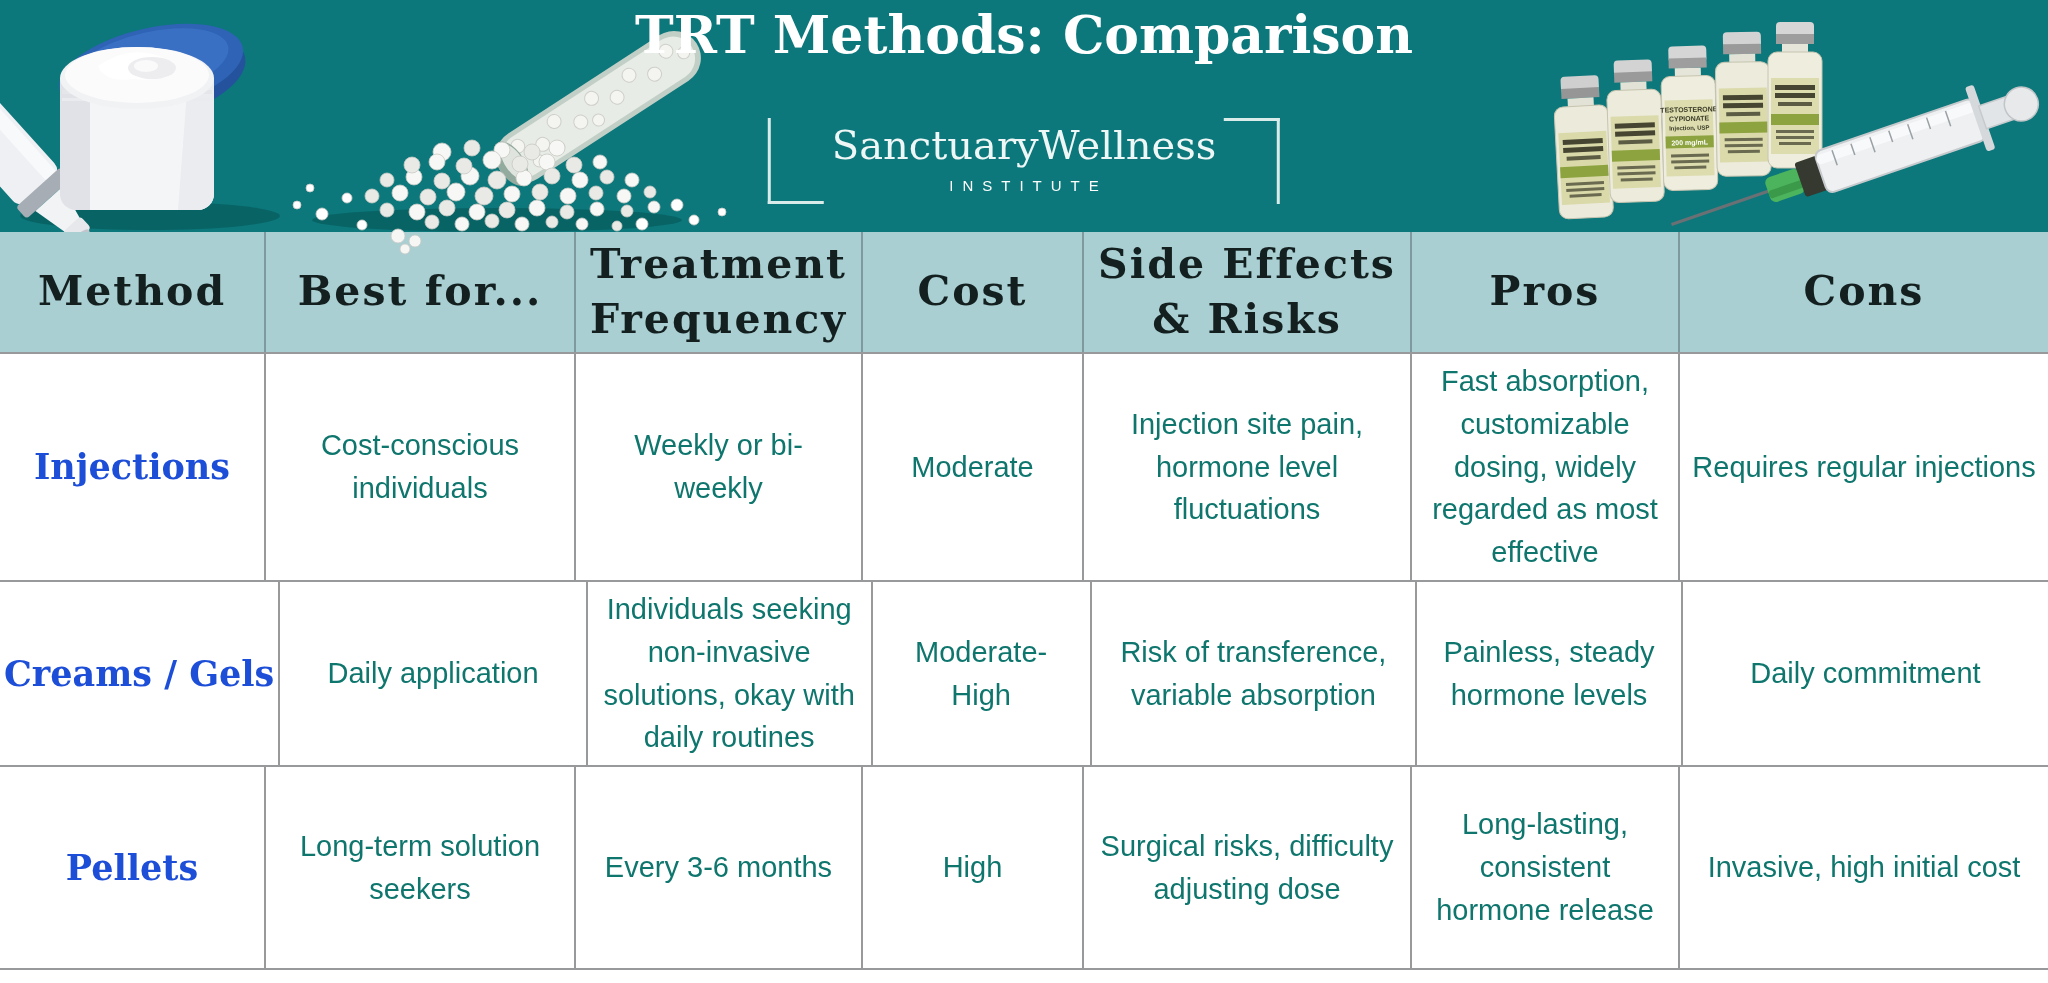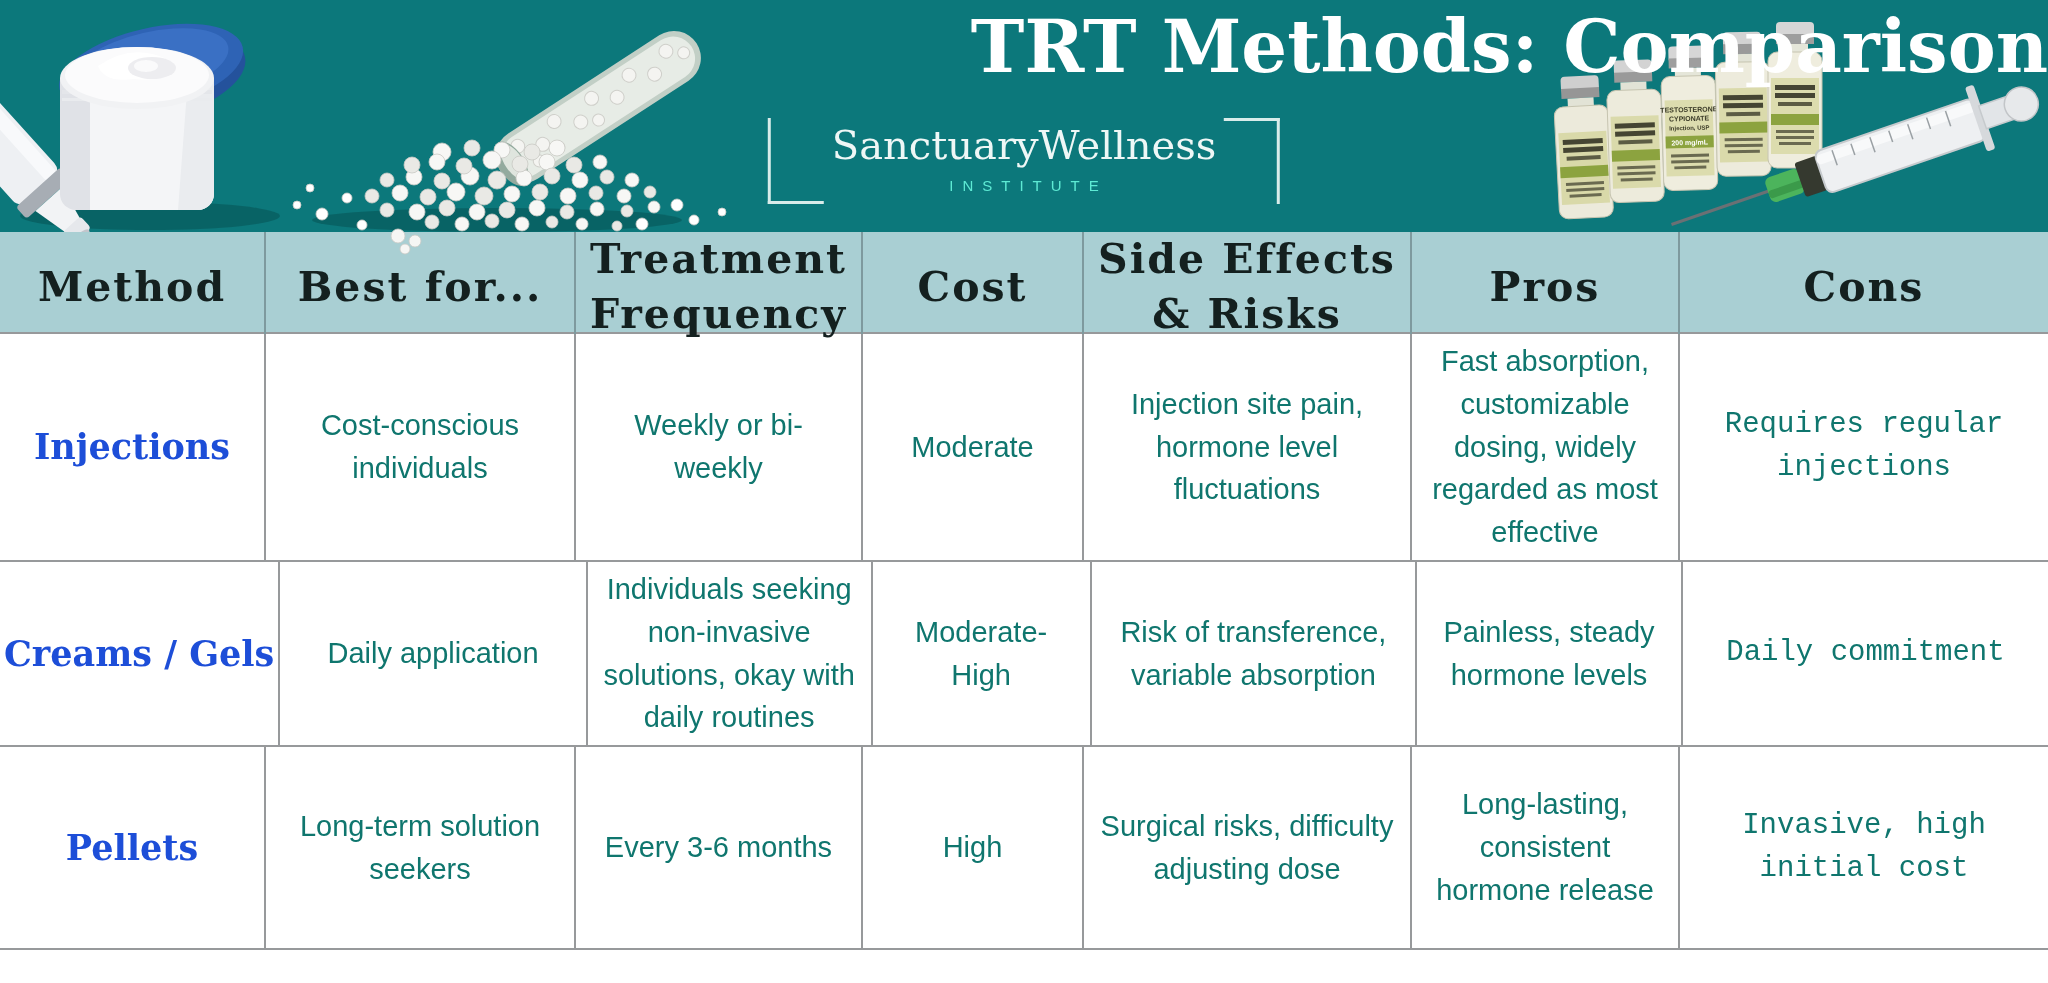--- a/index.html
+++ b/index.html
@@ -2,61 +2,61 @@
 <html><head>
 <meta charset="utf-8">
 <style>
   * { box-sizing: border-box; margin: 0; padding: 0; }
   html,body { width:2048px; height:983px; overflow:hidden; background:#ffffff;
               font-family:"Liberation Sans", sans-serif; }
   .page { position:relative; width:2048px; height:983px; }
 
   
   .banner { position:relative; width:100%; height:232px; background:#0C787B; z-index:2; }
-  .banner-title { position:absolute; top:4px; left:0; right:0; text-align:right;
-                  font-family:"DejaVu Serif", serif; font-weight:700; font-size:72px;
+  .banner-title { position:absolute; top:4px; left:0; right:0; text-align:center;
+                  font-family:"DejaVu Serif", serif; font-weight:700; font-size:52px;
                   color:#ffffff; letter-spacing:0px; }
   .logo { position:absolute; top:116px; left:50%; transform:translateX(-50%);
           padding:6px 64px 10px 64px; color:#eef7f6; }
   .bracket-left  { position:absolute; left:0;  top:2px;  bottom:0; width:56px;
                    border-left:3px solid #d9ecea; border-bottom:3px solid #d9ecea; }
   .bracket-right { position:absolute; right:0; top:2px;  bottom:0; width:56px;
                    border-right:3px solid #d9ecea; border-top:3px solid #d9ecea; }
   .logo-text { text-align:center; }
   .logo-name { font-family:"DejaVu Serif", serif; font-size:40px; white-space:nowrap; }
   .logo-name .w1 { font-weight:400; margin-right:0; }
   .logo-name .w2 { font-weight:400; }
-  .logo-sub { margin-top:9px; font-size:15px; letter-spacing:9px; padding-left:9px; color:#5eead4; }
+  .logo-sub { margin-top:9px; font-size:15px; letter-spacing:9px; padding-left:9px; color:#ffffff; }
 
   .art { position:absolute; }
 
   
   .spill { position:absolute; left:378px; top:226px; z-index:5; }
 
   
   .ctable { position:relative; width:100%; z-index:1; }
   .trow { display:grid; grid-template-columns:266fr 310fr 287fr 221fr 328fr 268fr 368fr; width:100%; }
-  .header-row { height:100px; background:#A9CFD3; }
+  .header-row { height:120px; background:#A9CFD3; }
   .body-row { background:#ffffff; border-top:2px solid #97999B; }
   .row-0 { height:228px; } .row-1 { height:185px; } .row-2 { height:205px; border-bottom:2px solid #97999B; }
 
   .cell { display:flex; align-items:center; justify-content:center; text-align:center;
           border-right:2px solid #97999B; padding:0 14px;
           font-size:29px; line-height:1.48; color:#0f766e; }
   .cell:last-child { border-right:none; }
 
   .header-row .cell { font-family:"DejaVu Serif", serif; font-weight:700; font-size:41px;
                       color:#14201f; line-height:1.35; letter-spacing:2px; padding:0 10px;
                       border-right-color:#7e9a9e; }
   .method-cell { font-family:"DejaVu Serif", serif; font-weight:700; font-size:35px;
                  white-space:nowrap; padding:0 4px; color:#1d4ed8; }
   .col-freq { padding:0 26px; }
   .col-cost { padding:0 34px; }
   .col-side { padding:0 6px; }
-  .col-cons { padding:0 6px;font-family:Liberation Mono, monospace; }
+  .col-cons { padding:0 6px; }
 </style>
 </head>
 <body>
 
 <div class="page">
 
   <div class="banner">
 
     <svg class="art" style="left:0;top:6px;" width="300" height="226" viewBox="0 0 300 226">
       <ellipse cx="150" cy="210" rx="130" ry="14" fill="rgba(0,45,45,0.28)"></ellipse>

